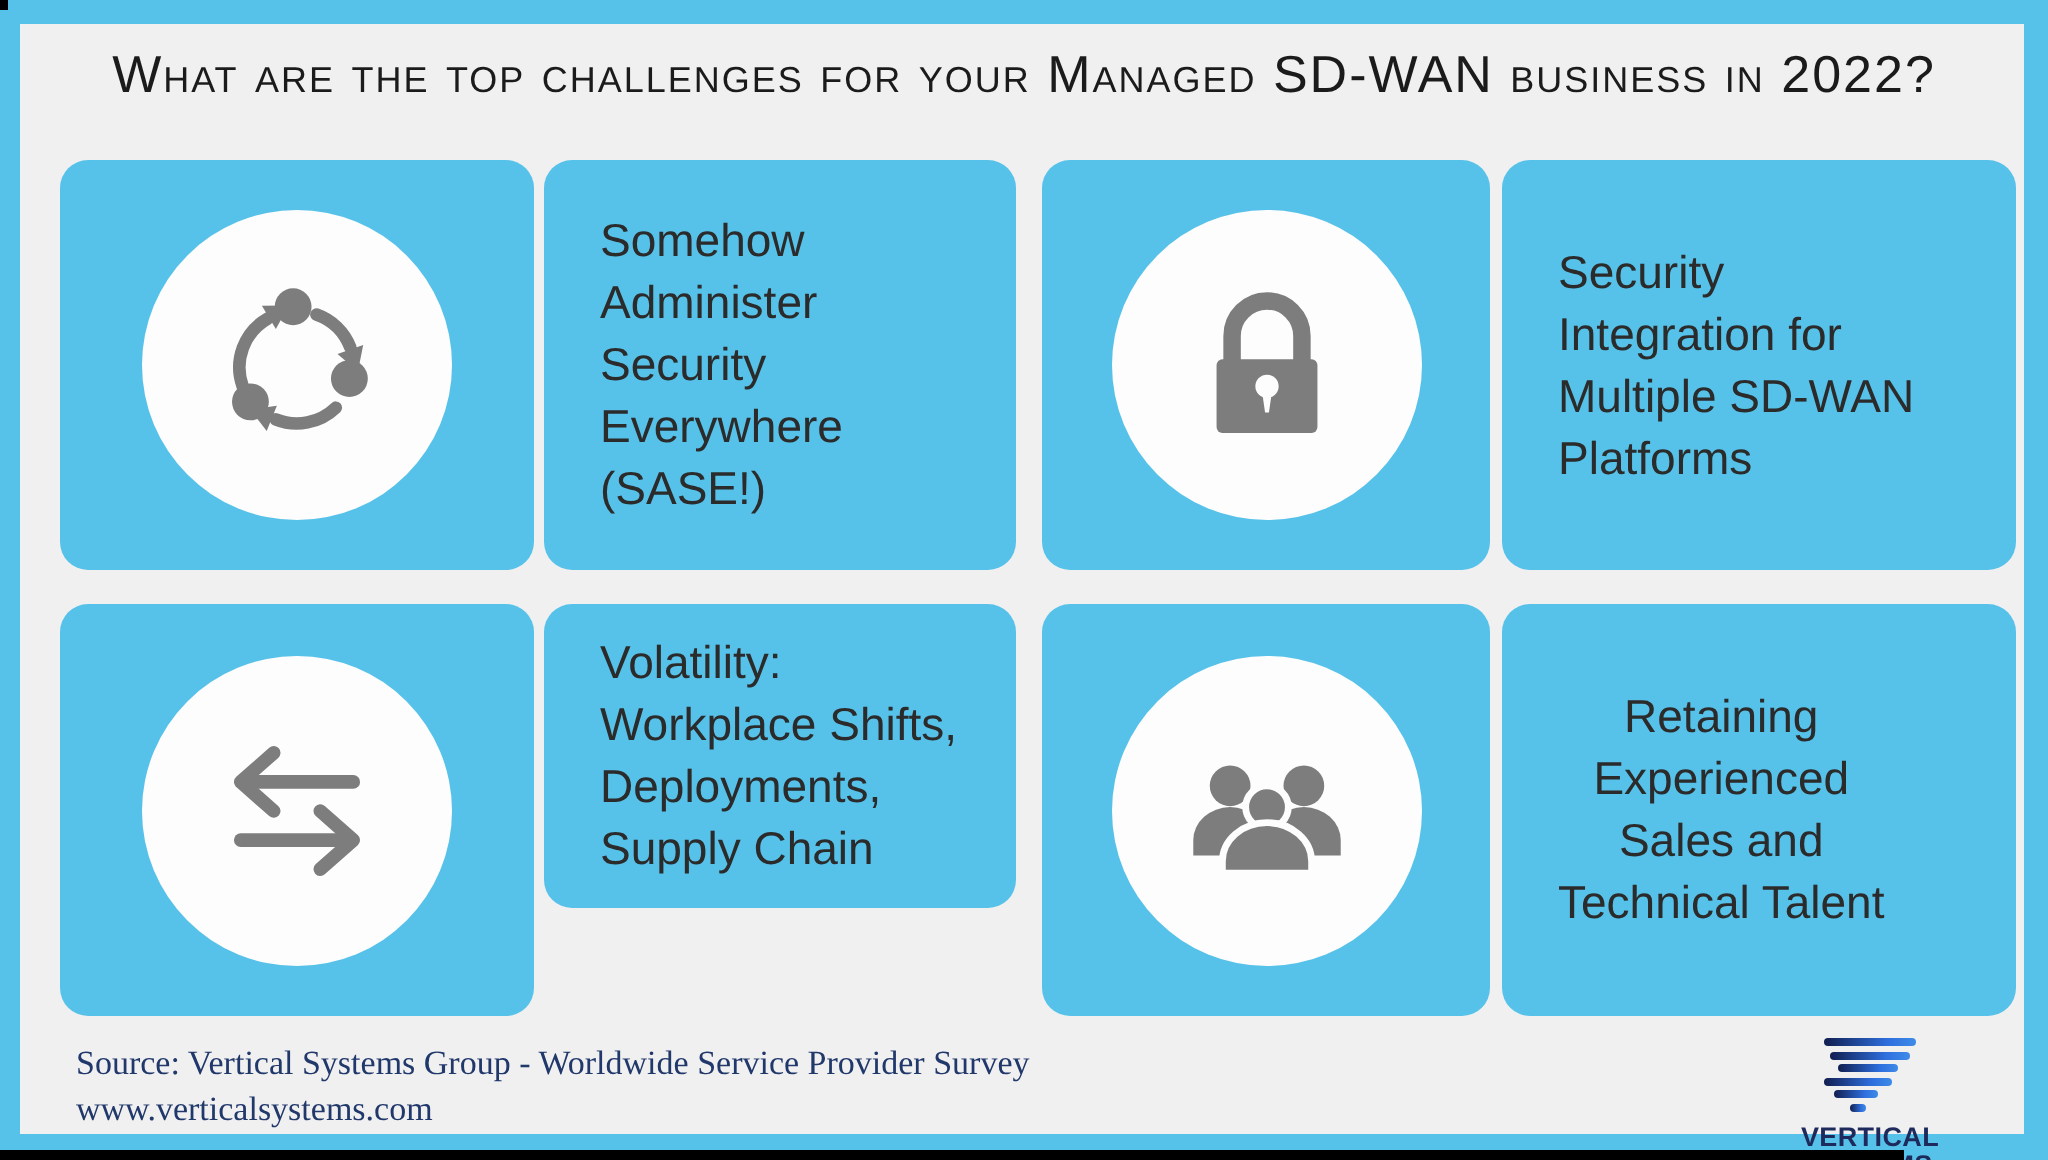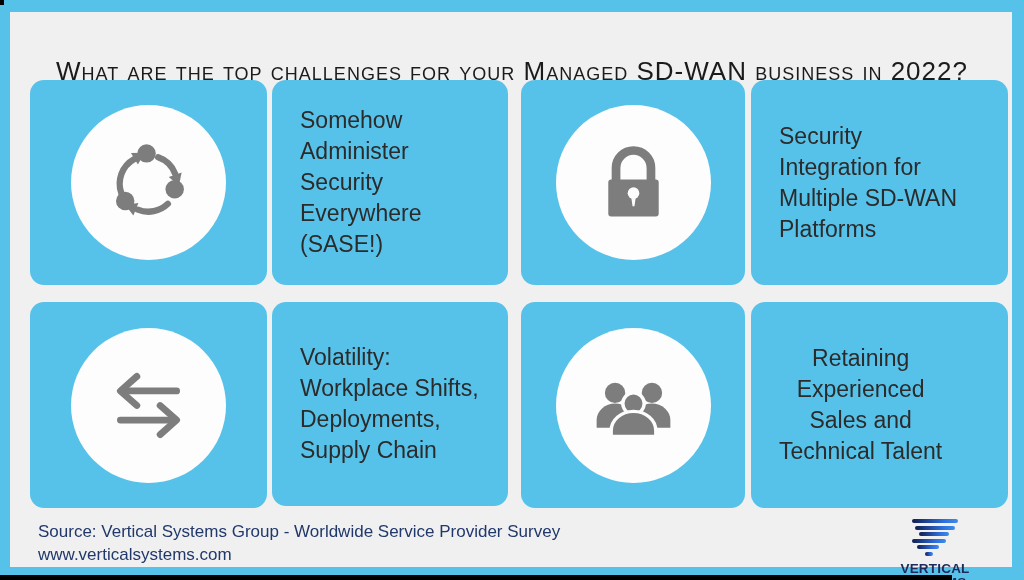--- a/index.html
+++ b/index.html
@@ -5,43 +5,43 @@
   html,body{margin:0;padding:0;background:#000;}
   body{width:1024px;height:580px;font-family:"Liberation Sans",sans-serif;}
   .stage{position:relative;width:1024px;height:580px;overflow:hidden;background:#000;}
   .frame{position:absolute;inset:0;background:#57C2E9;}
   .panel{position:absolute;left:10px;top:12px;width:1002px;height:555px;background:#F0F0F1;}
   .bottom-black{position:absolute;left:0;bottom:0;width:952px;height:5px;background:#000;z-index:6;}
   .corner-black{position:absolute;left:0;top:0;width:4px;height:5px;background:#000;z-index:6;}
 
   .title{position:absolute;left:12px;top:22px;width:1000px;text-align:center;
          font-variant:small-caps;font-size:26px;letter-spacing:1px;color:#1B1B1B;
-         font-weight:400;z-index:2;margin-top:34px;}
+         font-weight:400;z-index:2;}
 
   .tile{position:absolute;background:#57C2E9;border-radius:14px;z-index:2;}
   .icon-tile{display:flex;align-items:center;justify-content:center;}
   .circle{width:155px;height:155px;border-radius:50%;background:#FDFDFD;
           display:flex;align-items:center;justify-content:center;}
   .circle svg{width:97px;height:97px;}
 
   .q1i{left:30px;top:80px;width:237px;height:205px;}
   .q1t{left:272px;top:80px;width:236px;height:205px;}
   .q2i{left:521px;top:80px;width:224px;height:205px;}
   .q2t{left:751px;top:80px;width:257px;height:205px;}
   .q3i{left:30px;top:302px;width:237px;height:206px;}
-  .q3t{left:272px;top:302px;width:236px;height:204px;}
+  .q3t{left:272px;top:302px;width:236px;height:152px;}
   .q4i{left:521px;top:302px;width:224px;height:206px;}
   .q4t{left:751px;top:302px;width:257px;height:206px;text-align:center;}
 
   .text-tile{display:flex;align-items:center;}
   .tile-text{white-space:pre-line;font-size:23px;line-height:31px;color:#2B2B2B;
              padding:0 8px 0 28px;}
 
   .source{position:absolute;left:38px;top:520px;font-size:17px;line-height:23px;
-          color:#21386B;z-index:2;}
+          color:#21386B;z-index:2;font-family:Liberation Serif, serif;}
 
   .logo{position:absolute;left:872px;top:519px;width:126px;height:50px;display:flex;
         align-items:center;gap:6px;z-index:2;flex-direction:column;}
   .logo-bars{width:46px;height:42px;display:flex;flex-direction:column;
              justify-content:center;gap:2.5px;}
   .logo-bar{height:4px;border-radius:2px;background:linear-gradient(90deg,#111E4F 0%,#2E6FDE 70%,#3E8BE8 100%);}
   .b1{width:46px;margin-left:0;}
   .b2{width:40px;margin-left:3px;}
   .b3{width:30px;margin-left:7px;}
   .b4{width:34px;margin-left:0;}

